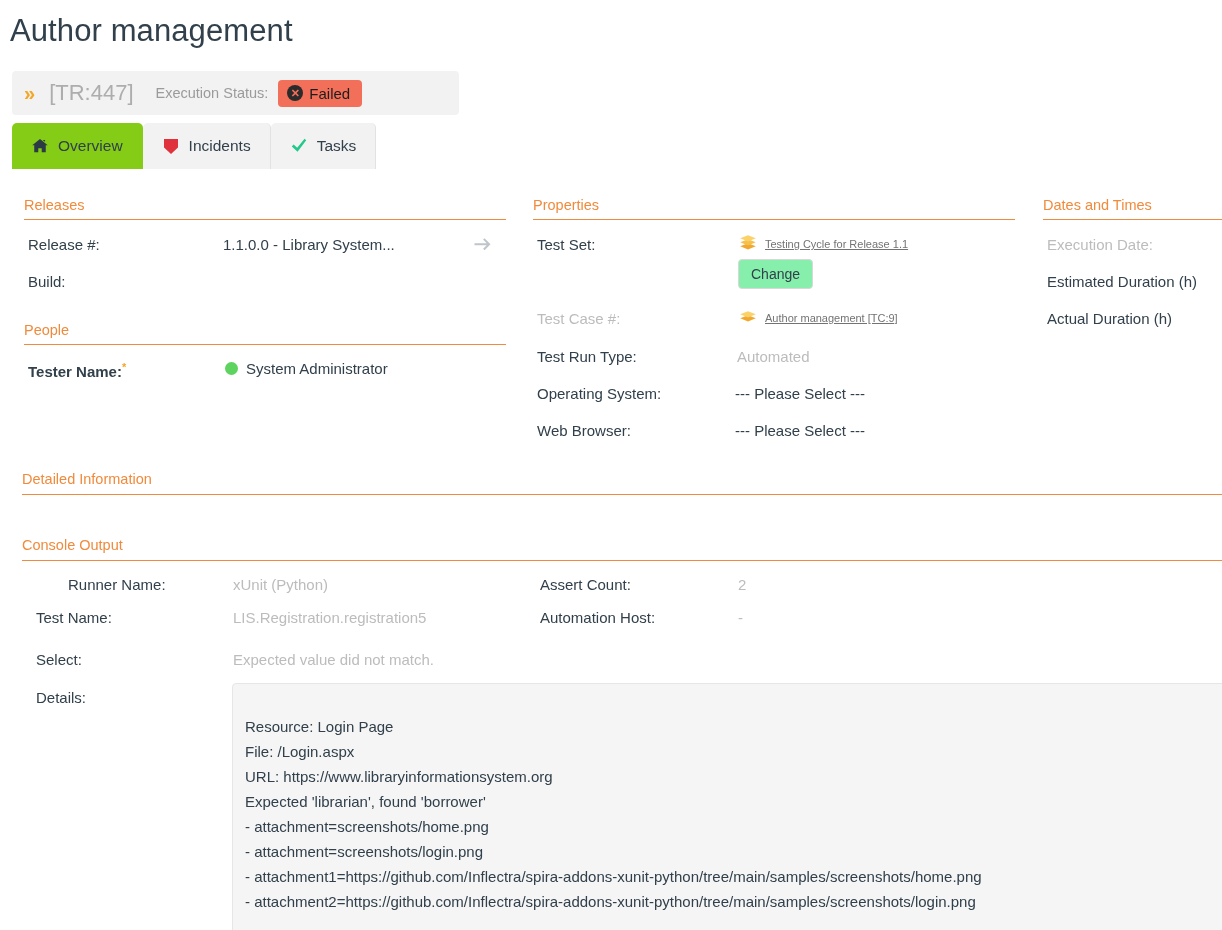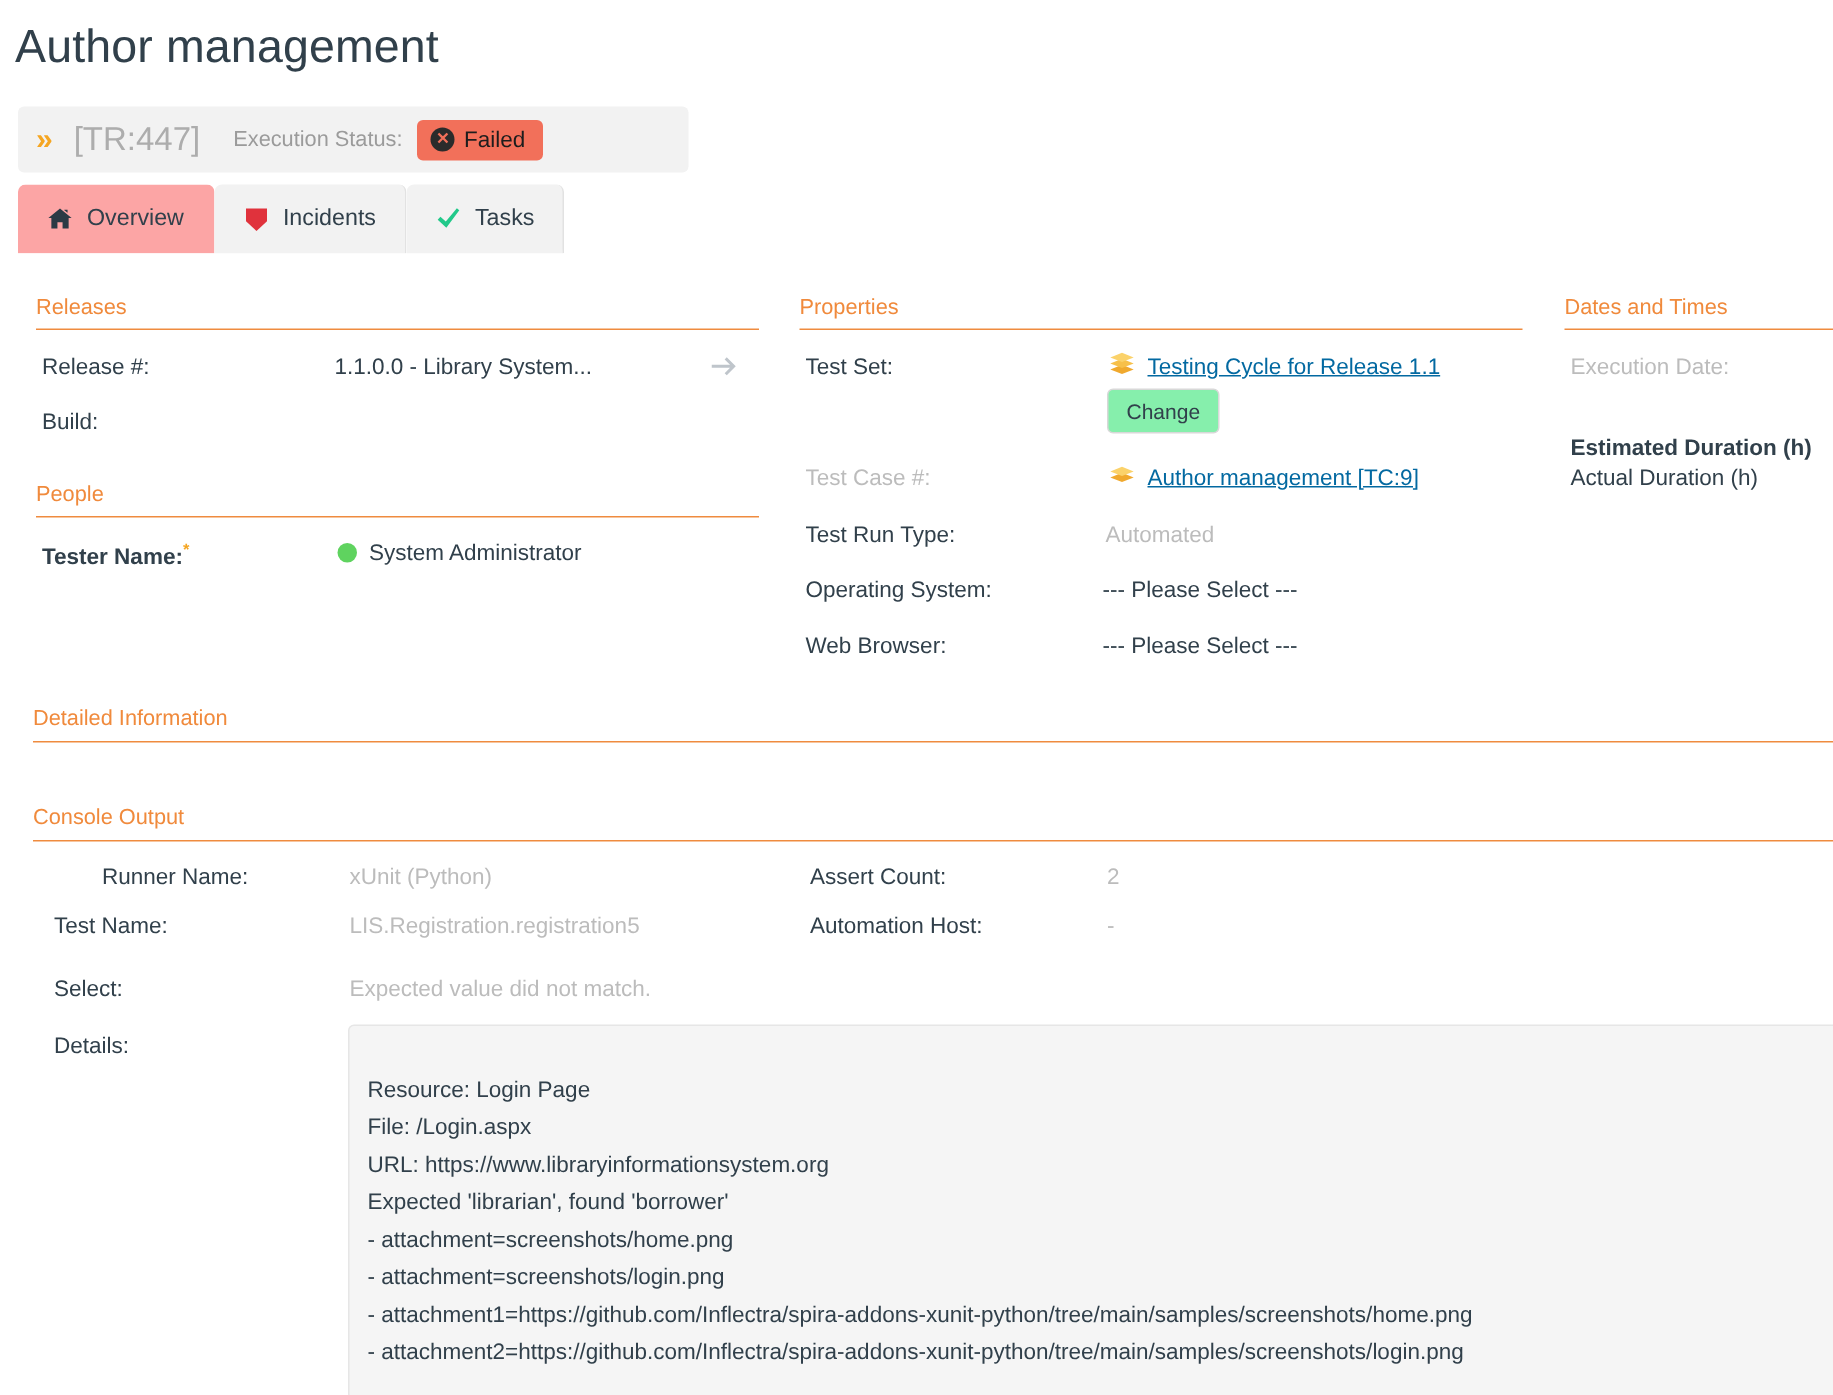--- a/index.html
+++ b/index.html
@@ -52,21 +52,21 @@
     display: flex; align-items: flex-end; height: 46px;
   }
   .tab {
     display: flex; align-items: center; gap: 9px;
     height: 46px; padding: 0 19px;
     background: #f2f2f2; border-radius: 5px 5px 0 0;
     font-size: 15.5px; color: #31404b;
     border-right: 1px solid #e2e2e2;
     cursor: pointer; white-space: nowrap;
   }
-  .tab.active { background: #fca5a5; border-right: 1px solid transparent; }
+  .tab.active { background: #84cc16; border-right: 1px solid transparent; }
   .tab .tico { display: inline-flex; width: 18px; height: 18px; align-items: center; justify-content: center; }
   .asterisk { color: #bdbdbd; font-size: 15px; margin-left: 2px; }
   .tabs-underline {
     position: absolute; left: 0; top: 169px; width: 1222px; height: 1px; background: #ffffff;
   }
 
   
   .sect-title {
     position: absolute; font-size: 14.5px; color: #f08a3c;
     font-weight: 400;
@@ -74,21 +74,21 @@
   .sect-rule { position: absolute; height: 1px; background: #ef8b3f; }
 
   .lbl { position: absolute; font-size: 15px; color: #31404b; }
   .lbl.muted { color: #bcbcbc; }
   .lbl.bold { font-weight: bold; }
   .val { position: absolute; font-size: 15px; color: #31404b; }
   .val.muted { color: #bcbcbc; }
 
   .linkrow { position: absolute; display: flex; align-items: center; gap: 8px; }
   .link {
-    color: #0369a1; font-size: 15px; text-decoration: underline;
+    color: #737373; font-size: 11px; text-decoration: underline;
     cursor: pointer;
   }
   .btn-change {
     position: absolute;
     background: #86efac; border: 1px solid #d8d8d8; border-radius: 4px;
     font-size: 14px; color: #31404b; padding: 6px 12px; cursor: pointer;
     font-family: "Liberation Sans", sans-serif;
   }
   .green-dot {
     width: 13px; height: 13px; border-radius: 50%;
@@ -217,21 +217,21 @@
   <div class="lbl" style="left:537px; top:385px;">Operating System:</div>
   <div class="val" style="left:735px; top:385px;">--- Please Select ---</div>
 
   <div class="lbl" style="left:537px; top:422px;">Web Browser:</div>
   <div class="val" style="left:735px; top:422px;">--- Please Select ---</div>
 
   <div class="sect-title" style="left:1043px; top:197px;">Dates and Times</div>
   <div class="sect-rule" style="left:1043px; top:219px; width:482px;"></div>
 
   <div class="lbl muted" style="left:1047px; top:236px;">Execution Date:</div>
-  <div class="lbl" style="left:1047px; top:290px; white-space:nowrap;font-weight:bold;">Estimated Duration (h)</div>
+  <div class="lbl" style="left:1047px; top:273px; white-space:nowrap;">Estimated Duration (h)</div>
   <div class="lbl" style="left:1047px; top:310px; white-space:nowrap;">Actual Duration (h)</div>
 
   <div class="sect-title" style="left:22px; top:471px;">Detailed Information</div>
   <div class="sect-rule" style="left:22px; top:494px; width:1200px;"></div>
 
   <div class="sect-title" style="left:22px; top:537px;">Console Output</div>
   <div class="sect-rule" style="left:22px; top:560px; width:1200px;"></div>
 
   <div class="lbl" style="left:36px; top:576px;margin-left:32px;">Runner Name:</div>
   <div class="val muted" style="left:233px; top:576px;">xUnit (Python)</div>

